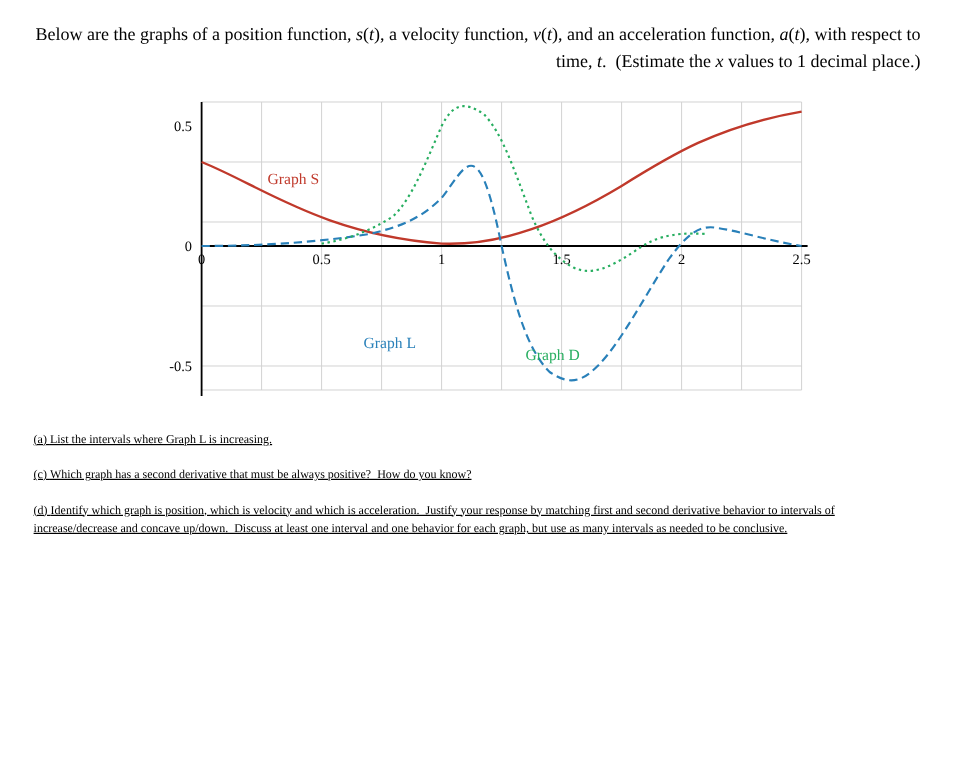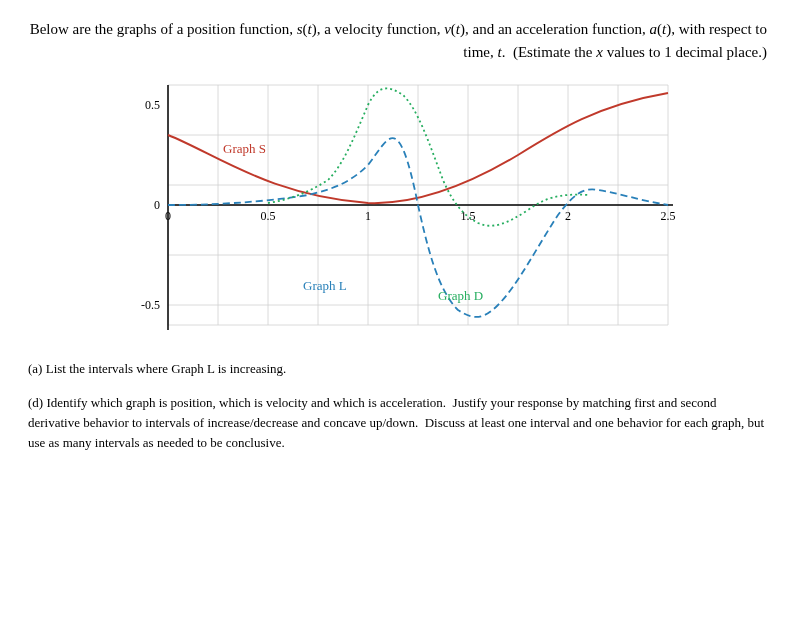--- a/index.html
+++ b/index.html
@@ -25,21 +25,22 @@
     }
     svg text {
       font-family: "Times New Roman", Times, serif;
     }
     .questions {
       margin-top: 4px;
     }
     .question {
       margin-bottom: 14px;
       line-height: 1.55;
-      font-size: 13px;
+      font-size: 10px;
+      text-decoration: underline;
     }
   </style>
 </head>
 <body>
 
 <div class="intro-text">
   Below are the graphs of a position function, <em>s</em>(<em>t</em>), a velocity function, <em>v</em>(<em>t</em>), and an acceleration function, <em>a</em>(<em>t</em>), with respect to time, <em>t</em>.&nbsp; (Estimate the <em>x</em> values to 1 decimal place.)
 </div>
 
 <div class="graph-container">
@@ -120,18 +121,21 @@
   </svg>
 </div>
 
 <div class="questions">
 
   <div class="question">
     <span>(a)&nbsp;</span><span>List the intervals where Graph L is increasing.</span>
   </div>
 
 
+  <div class="question">
+    <span>(c)&nbsp;</span><span>Which graph has a second derivative that must be always positive?&nbsp; How do you know?</span>
+  </div>
 
   <div class="question">
     <span>(d)&nbsp;</span><span>Identify which graph is position, which is velocity and which is acceleration.&nbsp; Justify your response by matching first and second derivative behavior to intervals of increase/decrease and concave up/down.&nbsp; Discuss at least one interval and one behavior for each graph, but use as many intervals as needed to be conclusive.</span>
   </div>
 
 </div>
 
 </body></html>

